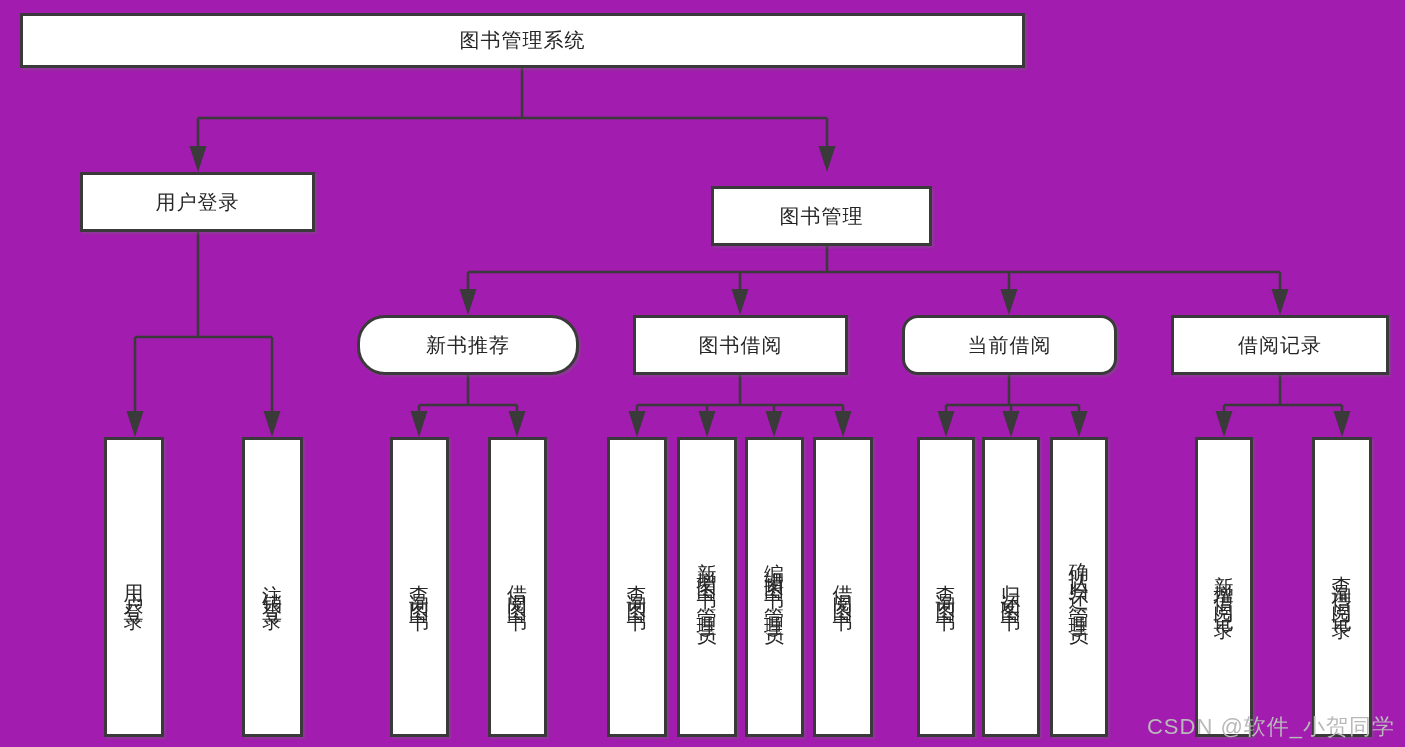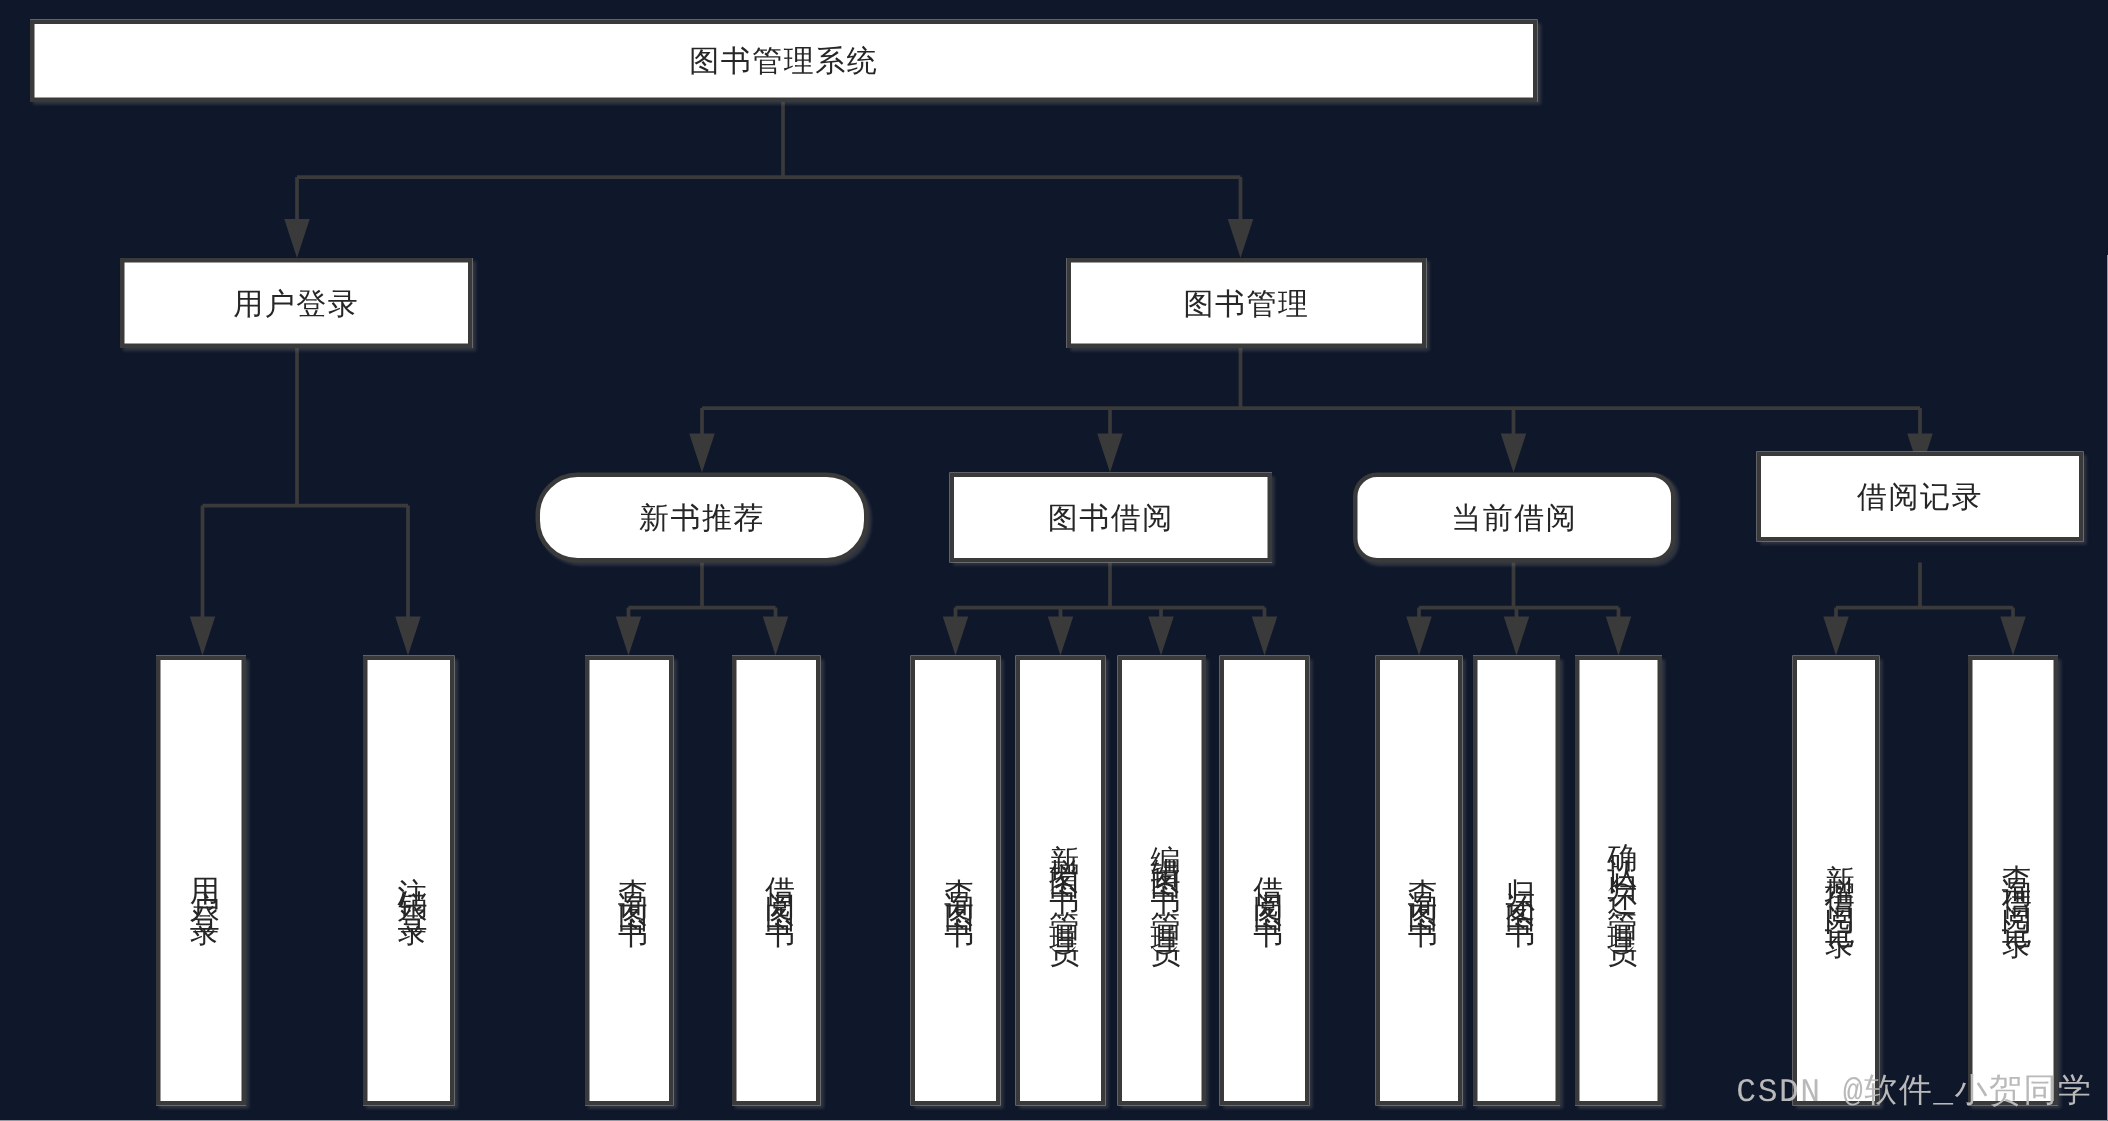--- a/index.html
+++ b/index.html
@@ -5,23 +5,22 @@
   html, body {
     margin: 0;
     padding: 0;
     background: #ffffff;
     font-family: "Liberation Sans", "DejaVu Sans", sans-serif;
   }
   #canvas {
     position: relative;
     width: 1405px;
     height: 747px;
-    background: #0f172a;
+    background: #a21caf;
     overflow: hidden;
-    font-family: Liberation Mono, monospace;
   }
   #connector-layer {
     position: absolute;
     left: 0;
     top: 0;
     width: 1405px;
     height: 747px;
   }
   .node {
     position: absolute;
@@ -45,26 +44,26 @@
     writing-mode: vertical-rl;
     text-orientation: mixed;
     letter-spacing: 9px;
     line-height: 1;
     white-space: nowrap;
   }
   
   #n-root { left: 20px;  top: 13px;  width: 1005px; height: 55px; }
   
   #n-user-login { left: 80px;  top: 172px; width: 235px; height: 60px; }
-  #n-book-mgmt  { left: 711px; top: 172px; width: 240px; height: 60px; }
+  #n-book-mgmt  { left: 711px; top: 186px; width: 221px; height: 60px; }
   
   #n-nbr { left: 357px;  top: 315px; width: 222px; height: 60px; border-radius: 28px; }
   #n-bb  { left: 633px;  top: 315px; width: 215px; height: 60px; text-align: center; }
   #n-cb  { left: 902px;  top: 315px; width: 215px; height: 60px; border-radius: 16px; }
-  #n-br  { left: 1171px; top: 301px; width: 218px; height: 60px; }
+  #n-br  { left: 1171px; top: 315px; width: 218px; height: 60px; }
   
   #n-ul1  { left: 104px;  width: 60px; }
   #n-ul2  { left: 242px;  width: 61px; }
   #n-nbr1 { left: 390px;  width: 59px; }
   #n-nbr2 { left: 488px;  width: 59px; }
   #n-bb1  { left: 607px;  width: 60px; }
   #n-bb2  { left: 677px;  width: 60px; }
   #n-bb3  { left: 745px;  width: 59px; }
   #n-bb4  { left: 813px;  width: 60px; }
   #n-cb1  { left: 917px;  width: 58px; }

